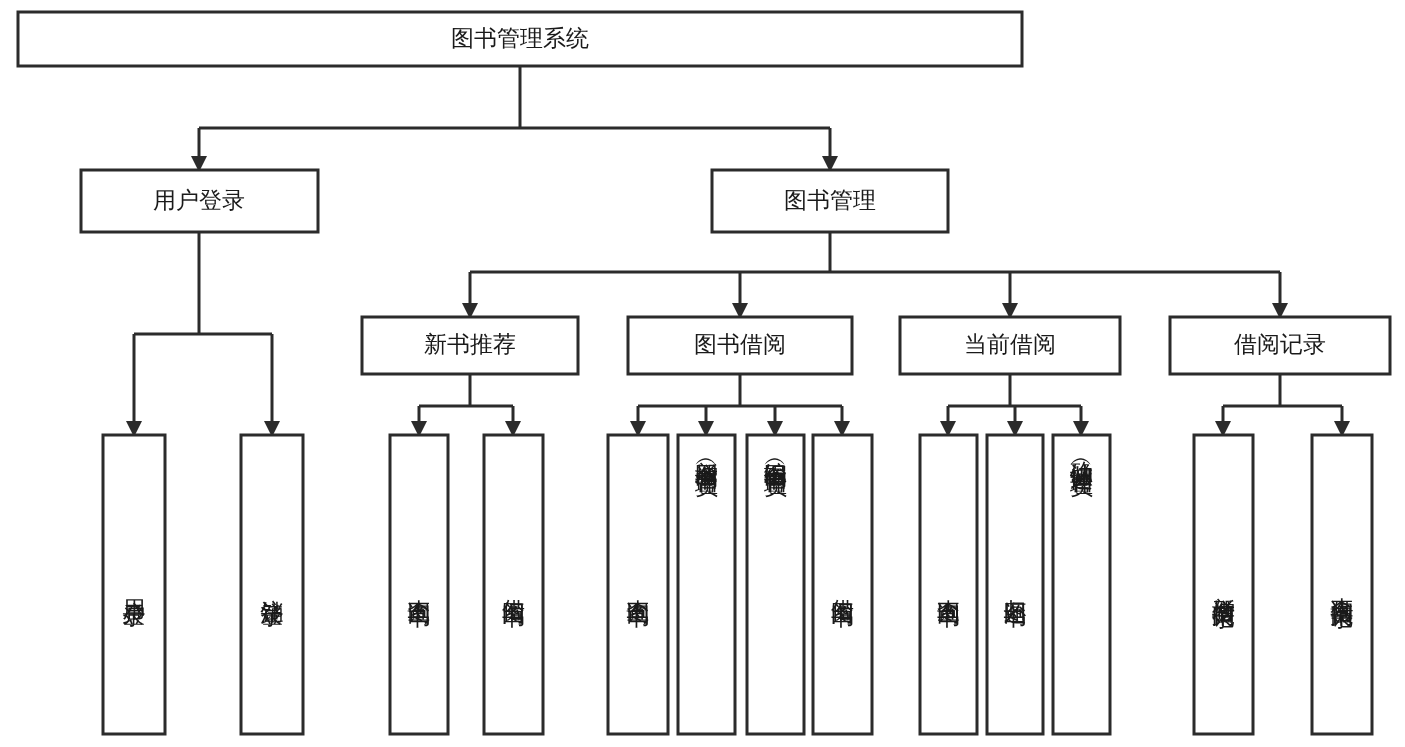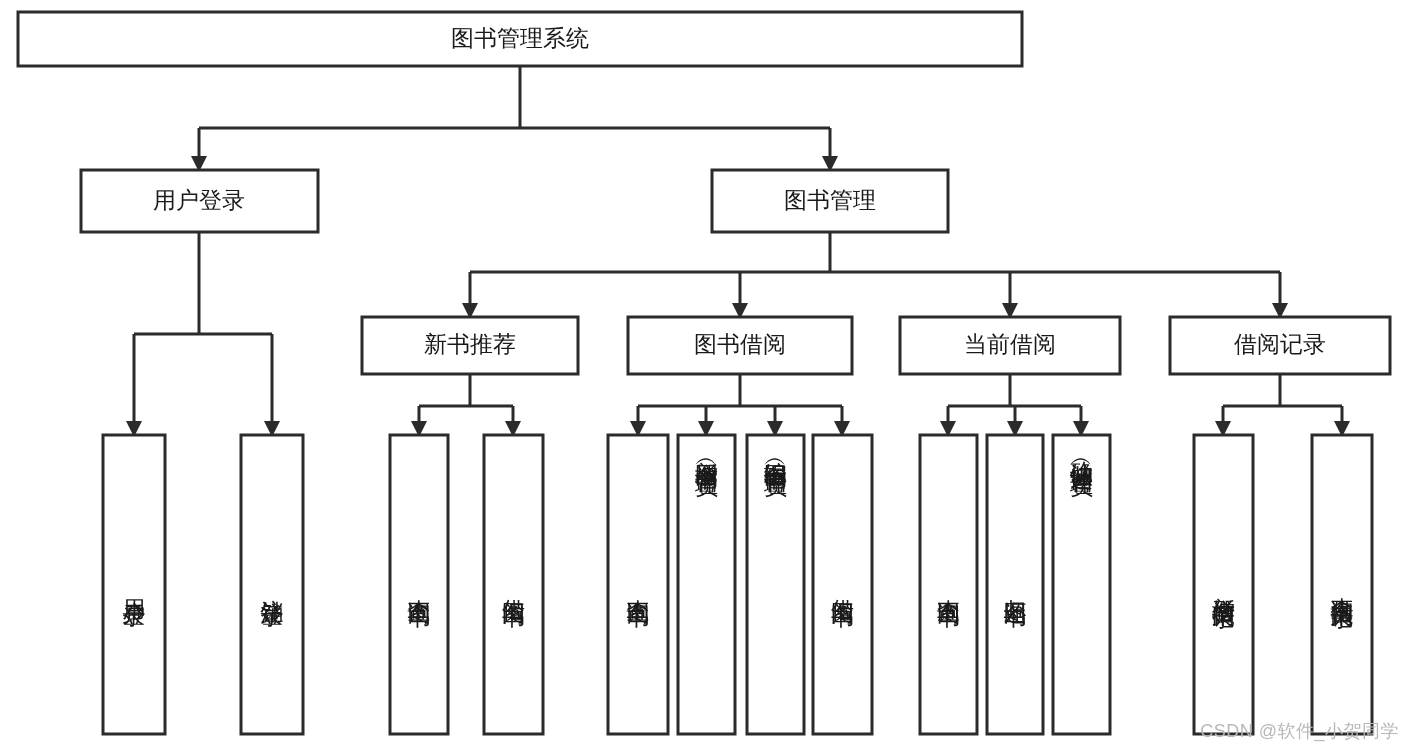--- a/index.html
+++ b/index.html
@@ -204,15 +204,14 @@
   <div class="vert-label-wrap" style="left:1053px;top:435px;width:57px;height:299px;align-items:flex-start;padding-top:8px;box-sizing:border-box;">
     <span class="vert-label">确认归还（管理员）</span>
   </div>
   <div class="vert-label-wrap" style="left:1194px;top:435px;width:59px;height:299px;">
     <span class="vert-label">新增借阅记录</span>
   </div>
   <div class="vert-label-wrap" style="left:1312px;top:435px;width:60px;height:299px;">
     <span class="vert-label">查询借阅记录</span>
   </div>
 
-  <div class="watermark">CSDN @软件_小贺同学</div>
 
 </div>
 
 </body></html>

